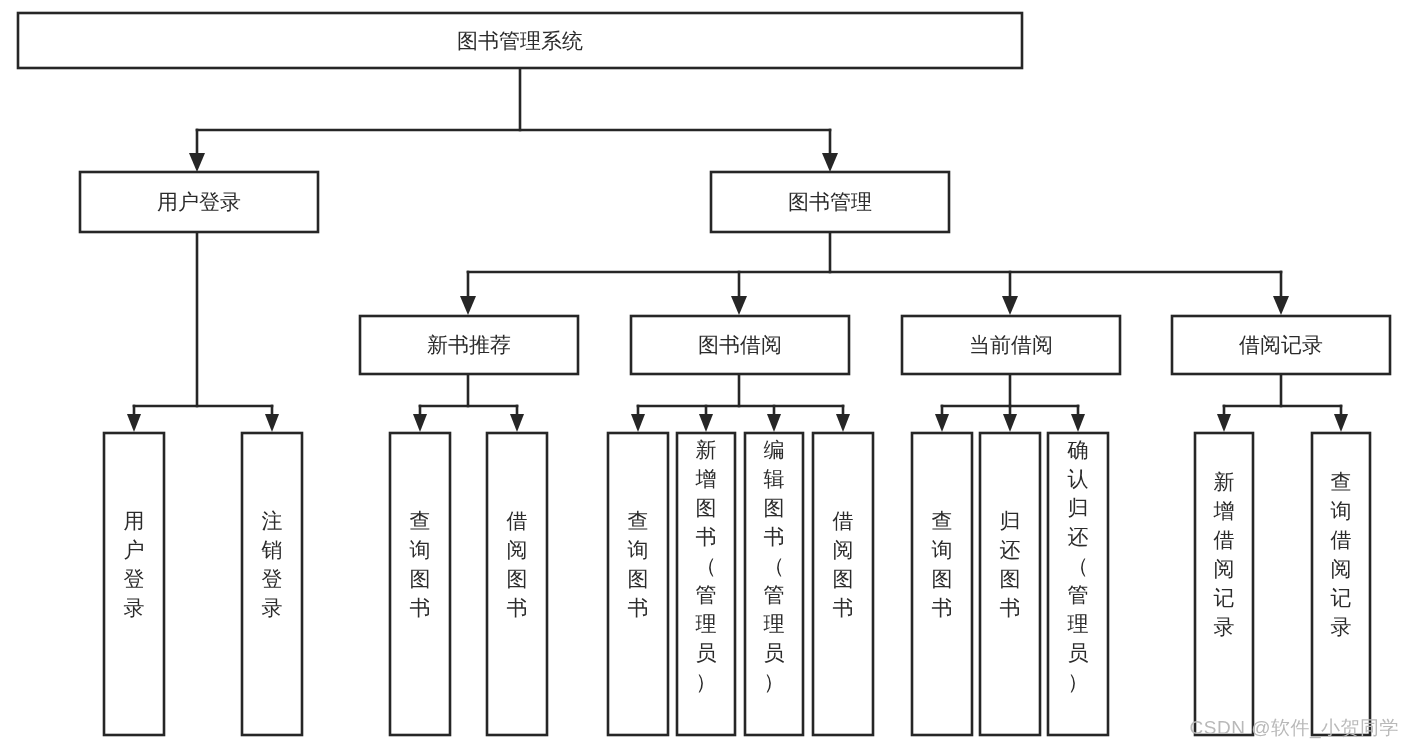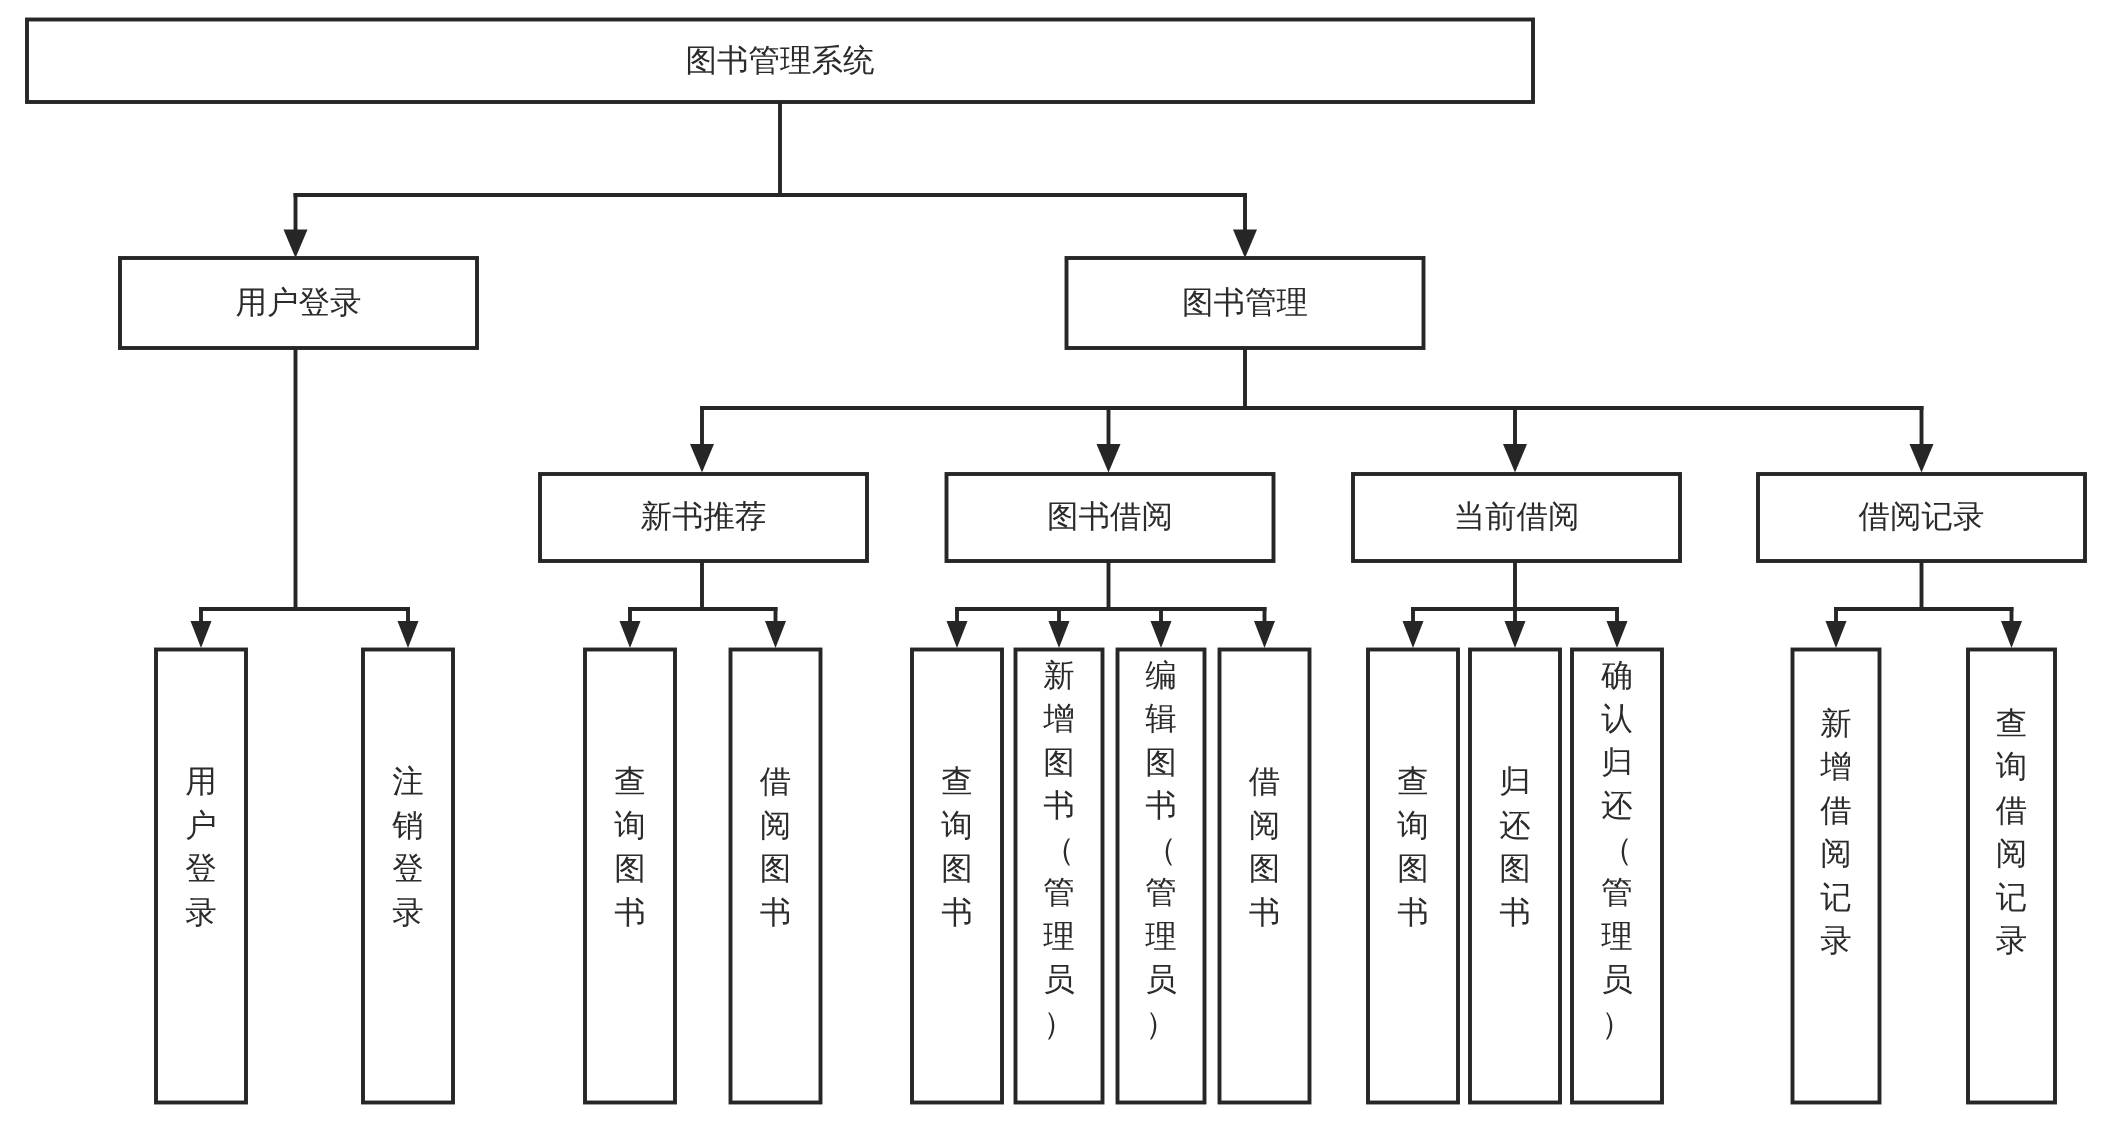--- a/index.html
+++ b/index.html
@@ -240,13 +240,14 @@
       <text class="node-label-v" x="1224" y="489"><tspan x="1224" dy="0" text-anchor="middle">新</tspan><tspan x="1224" dy="29" text-anchor="middle">增</tspan><tspan x="1224" dy="29" text-anchor="middle">借</tspan><tspan x="1224" dy="29" text-anchor="middle">阅</tspan><tspan x="1224" dy="29" text-anchor="middle">记</tspan><tspan x="1224" dy="29" text-anchor="middle">录</tspan></text>
     </g>
 
     <g>
       <rect class="node-rect" x="1312" y="433" width="58" height="302"></rect>
       <text class="node-label-v" x="1341" y="489"><tspan x="1341" dy="0" text-anchor="middle">查</tspan><tspan x="1341" dy="29" text-anchor="middle">询</tspan><tspan x="1341" dy="29" text-anchor="middle">借</tspan><tspan x="1341" dy="29" text-anchor="middle">阅</tspan><tspan x="1341" dy="29" text-anchor="middle">记</tspan><tspan x="1341" dy="29" text-anchor="middle">录</tspan></text>
     </g>
 
   </svg>
 
+  <div class="watermark">CSDN @软件_小贺同学</div>
 </div>
 
 </body></html>

